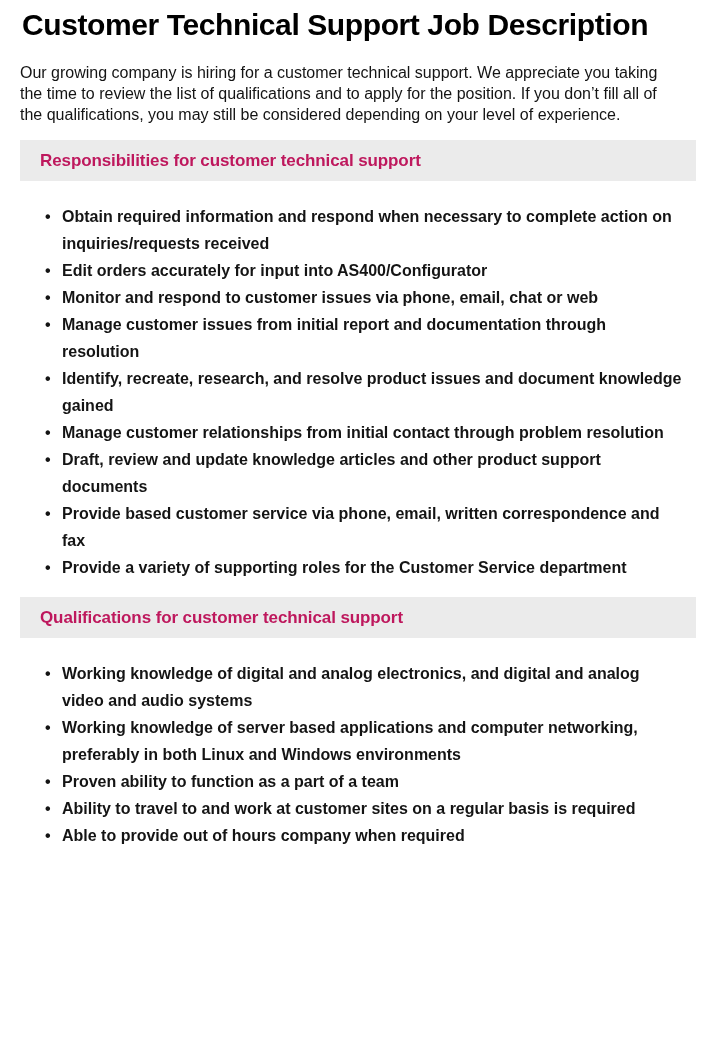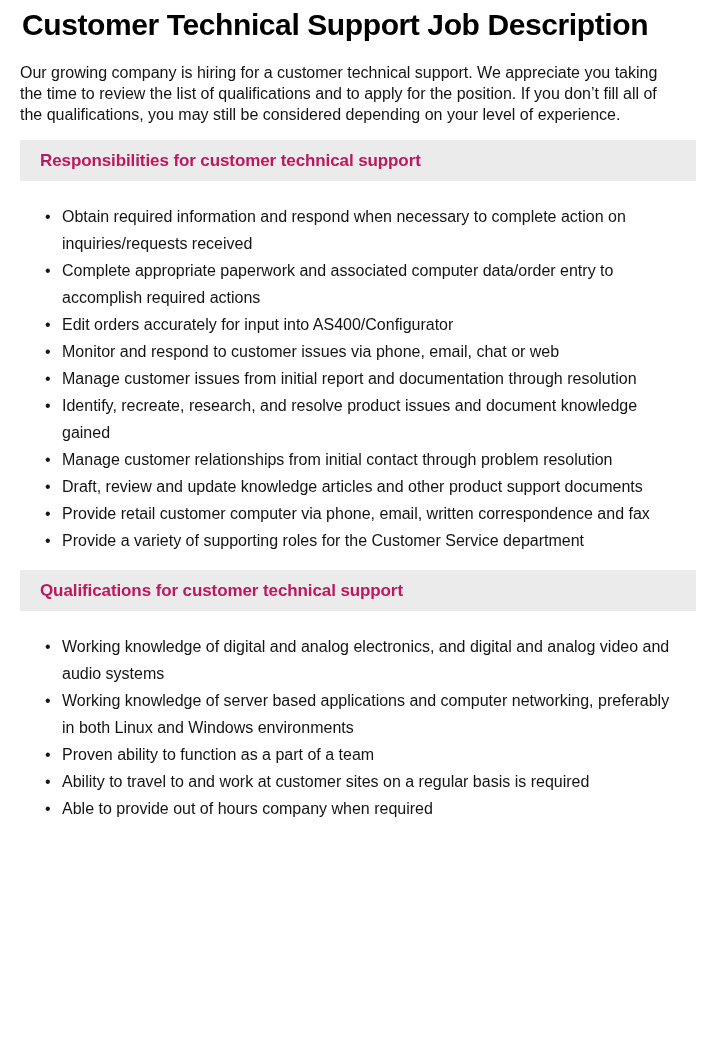--- a/index.html
+++ b/index.html
@@ -44,20 +44,21 @@
     line-height: 17px;
     letter-spacing: -0.1px;
     padding: 12px 20px;
   }
   ul.bullets {
     list-style: none;
     margin: 22px 0 16px 0;
     padding: 0;
     font-size: 16px;
     line-height: 27px;
+    font-weight: bold;
   }
   ul.bullets li {
     position: relative;
     padding-left: 42px;
     max-width: 662px;
     box-sizing: border-box;
   }
   ul.bullets li::before {
     content: "\2022";
     position: absolute;
@@ -72,28 +73,27 @@
 <div class="page">
 
   <h1 class="page-title">Customer Technical Support Job Description</h1>
 
   <p class="intro">Our growing company is hiring for a customer technical support. We appreciate you taking the time to review the list of qualifications and to apply for the position. If you don’t fill all of the qualifications, you may still be considered depending on your level of experience.</p>
 
   <section>
     <h2 class="section-band">Responsibilities for customer technical support</h2>
     <ul class="bullets">
       <li>Obtain required information and respond when necessary to complete action on inquiries/requests received</li>
-      <li>Complete appropriate paperwork and associated computer data/order entry to accomplish required actions</li>
       <li>Edit orders accurately for input into AS400/Configurator</li>
       <li>Monitor and respond to customer issues via phone, email, chat or web</li>
       <li>Manage customer issues from initial report and documentation through resolution</li>
       <li>Identify, recreate, research, and resolve product issues and document knowledge gained</li>
       <li>Manage customer relationships from initial contact through problem resolution</li>
       <li>Draft, review and update knowledge articles and other product support documents</li>
-      <li>Provide retail customer computer via phone, email, written correspondence and fax</li>
+      <li>Provide based customer service via phone, email, written correspondence and fax</li>
       <li>Provide a variety of supporting roles for the Customer Service department</li>
     </ul>
   </section>
 
   <section>
     <h2 class="section-band">Qualifications for customer technical support</h2>
     <ul class="bullets">
       <li>Working knowledge of digital and analog electronics, and digital and analog video and audio systems</li>
       <li>Working knowledge of server based applications and computer networking, preferably in both Linux and Windows environments</li>
       <li>Proven ability to function as a part of a team</li>

